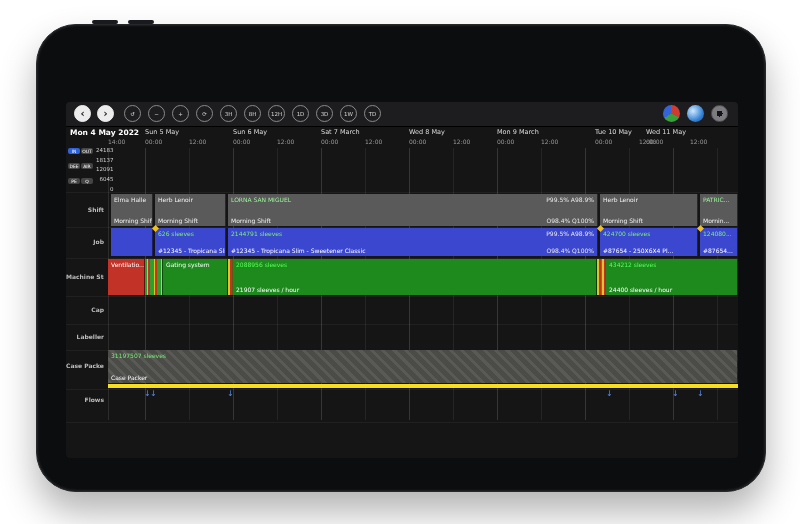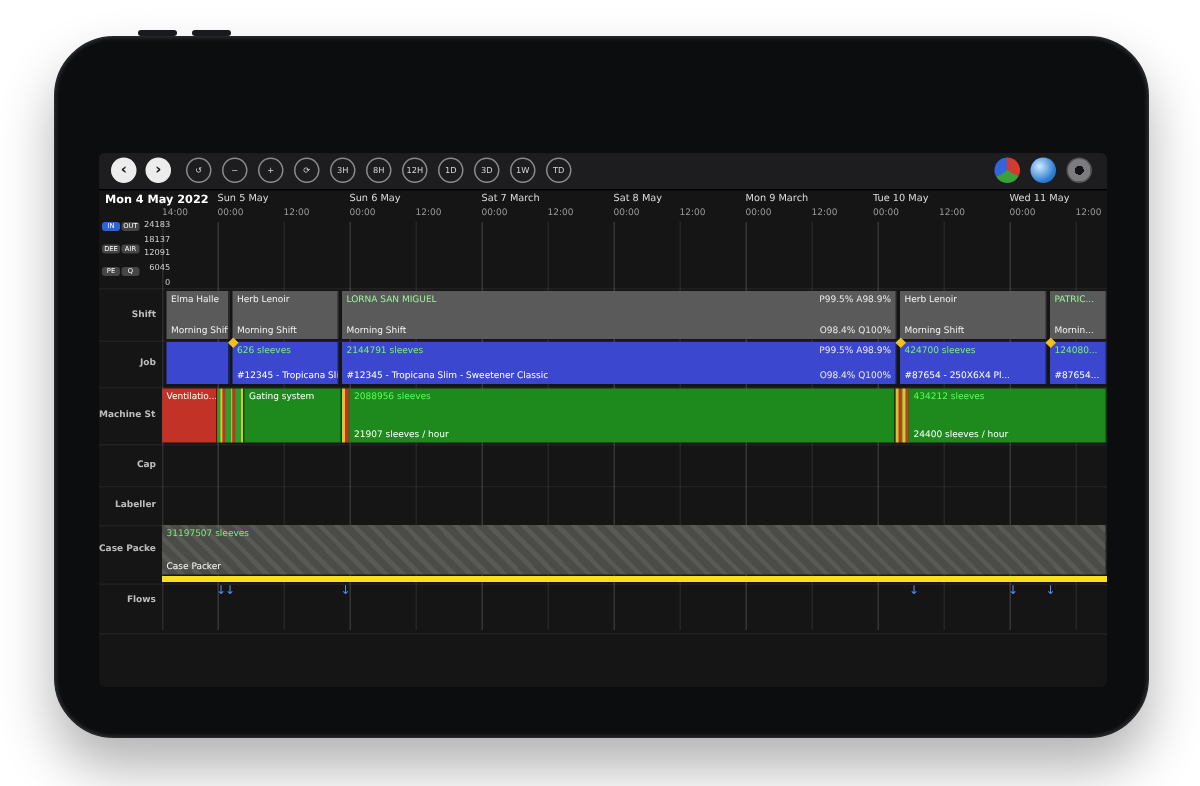--- a/index.html
+++ b/index.html
@@ -151,35 +151,35 @@
         <div class="dl">Sun 6 May</div>
         <div class="tk" style="left:0">00:00</div>
         <div class="tk tk2">12:00</div>
       </div>
       <div class="day" style="left:255px">
         <div class="dl">Sat 7 March</div>
         <div class="tk" style="left:0">00:00</div>
         <div class="tk tk2">12:00</div>
       </div>
       <div class="day" style="left:343px">
-        <div class="dl">Sat 8 May</div>
+        <div class="dl">Wed 8 May</div>
         <div class="tk" style="left:0">00:00</div>
         <div class="tk tk2">12:00</div>
       </div>
       <div class="day" style="left:431px">
         <div class="dl">Mon 9 March</div>
         <div class="tk" style="left:0">00:00</div>
         <div class="tk tk2">12:00</div>
       </div>
-      <div class="day" style="left:516px">
+      <div class="day" style="left:529px">
         <div class="dl">Tue 10 May</div>
         <div class="tk" style="left:0">00:00</div>
         <div class="tk tk2">12:00</div>
       </div>
-      <div class="day" style="left:607px">
+      <div class="day" style="left:580px">
         <div class="dl">Wed 11 May</div>
         <div class="tk" style="left:0">00:00</div>
         <div class="tk tk2">12:00</div>
       </div>
 
       <div class="gantt">
 
         <div class="gl edge" style="left:42px"></div>
         <div class="gl" style="left:79px"></div>
         <div class="gl minor" style="left:123px"></div>

